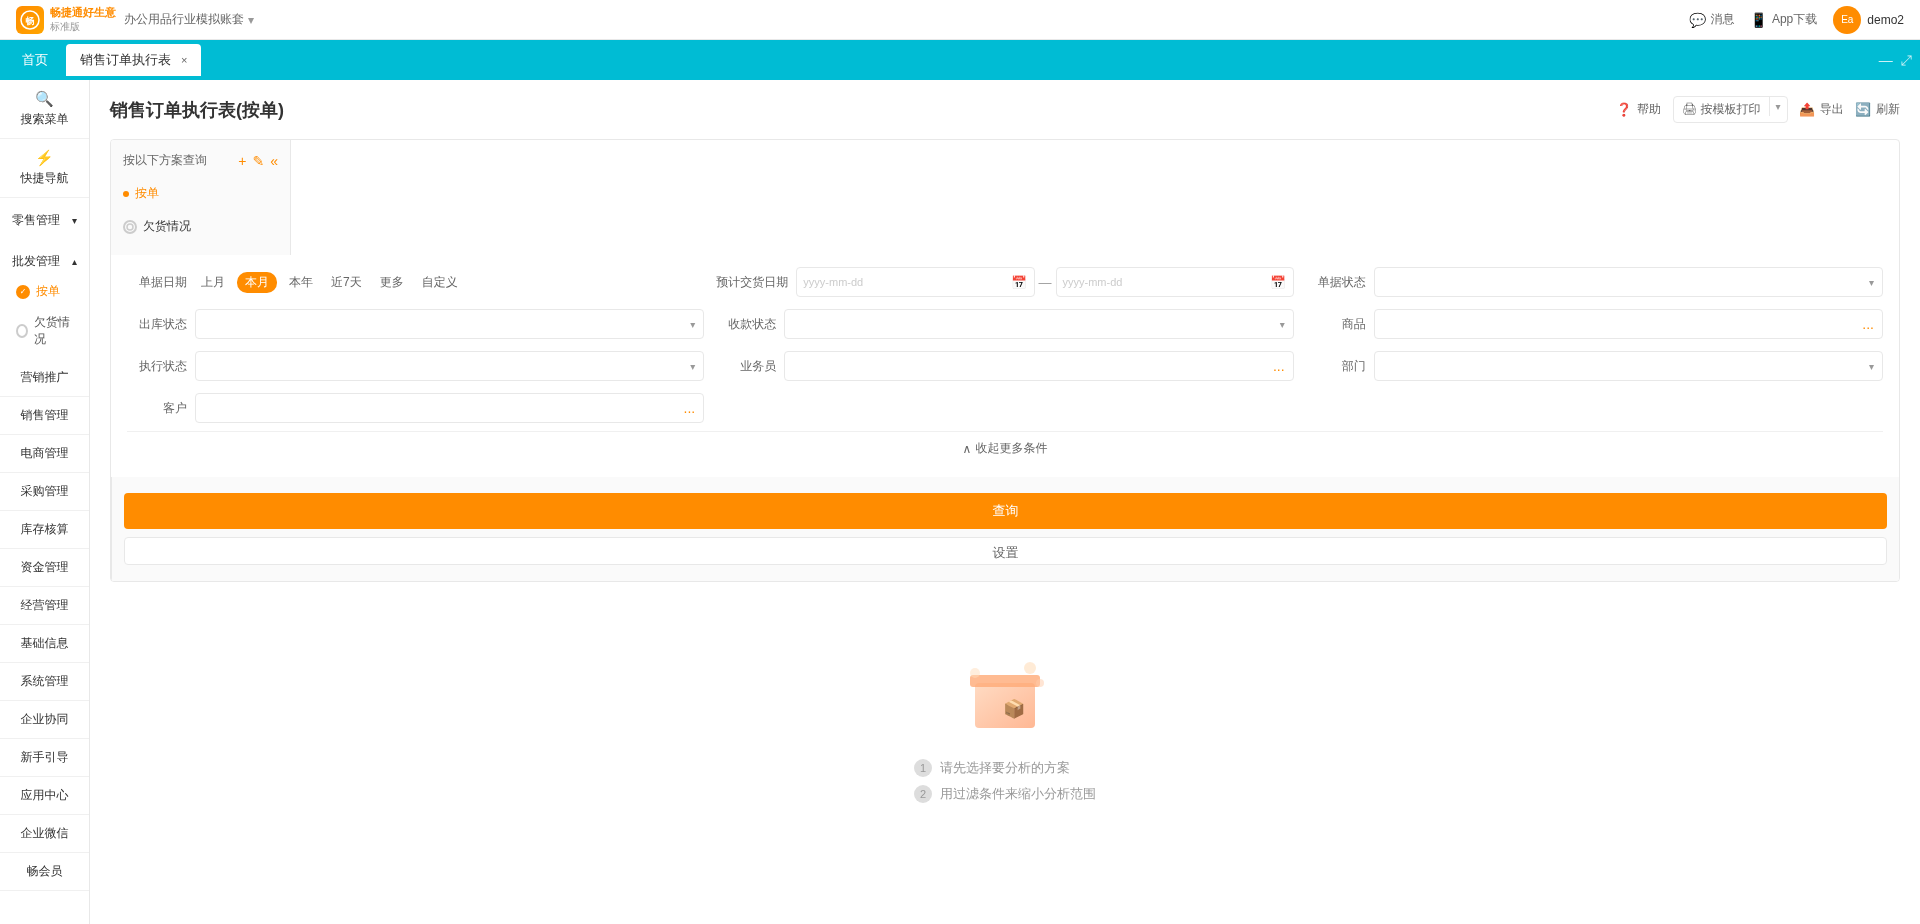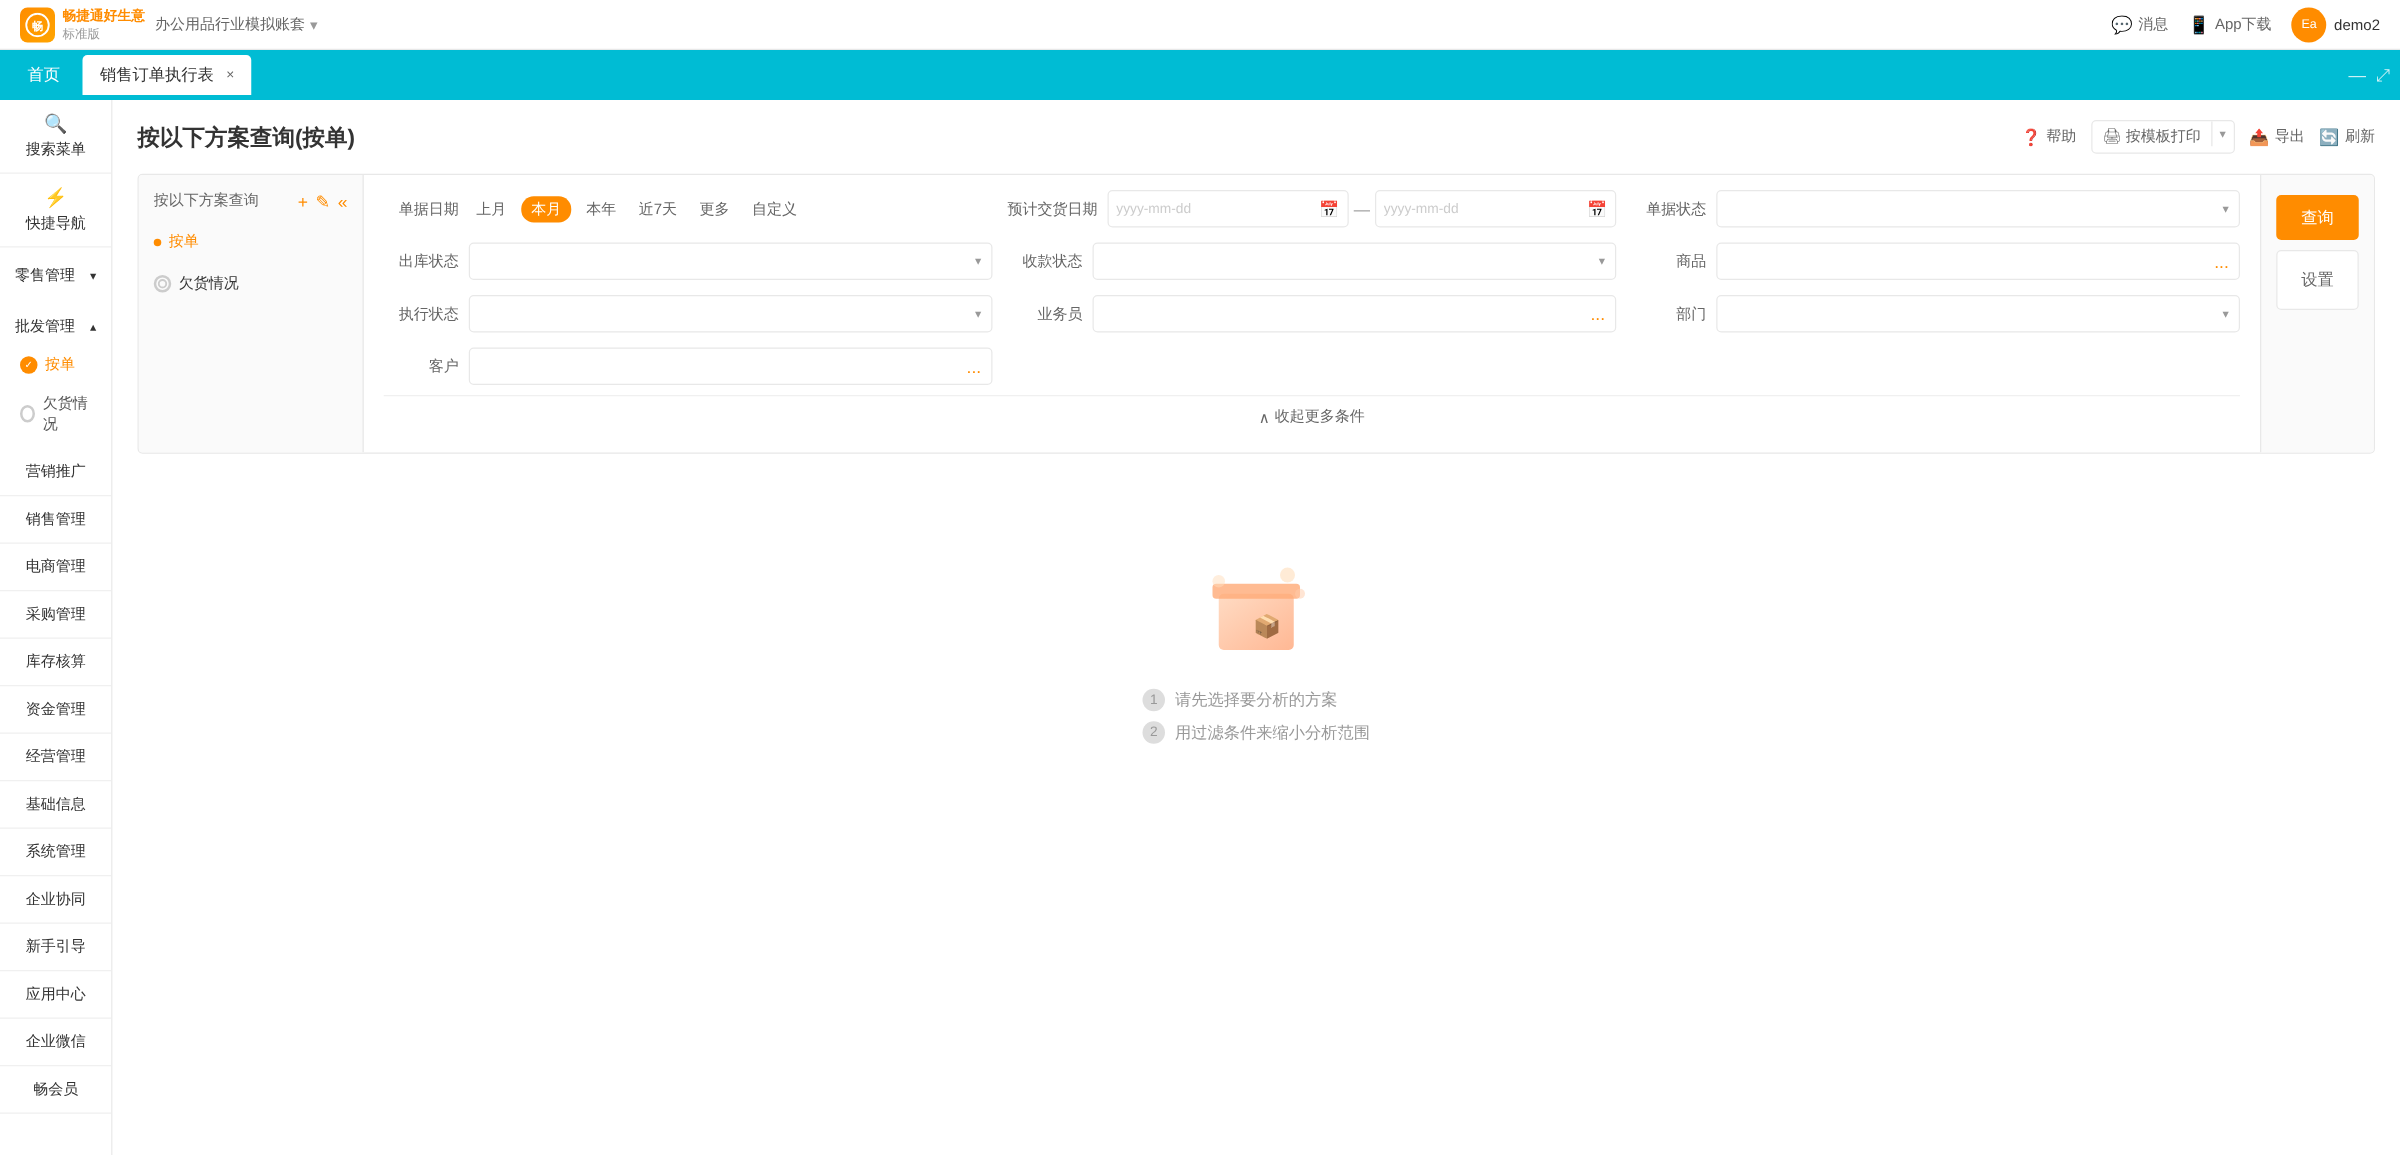--- a/index.html
+++ b/index.html
@@ -138,21 +138,22 @@
     .print-dropdown-main { padding: 4px 8px; font-size: 12px; color: #666; cursor: pointer; }
     .print-dropdown-arrow { padding: 4px 6px; border-left: 1px solid #e8e8e8; font-size: 10px; color: #999; cursor: pointer; }
 
     
     .filter-section {
       display: flex;
       gap: 0;
       border: 1px solid #e8e8e8;
       border-radius: 4px;
       overflow: hidden;
-      margin-bottom: 12px;
+      margin-bottom: 1px;
+      flex-direction: column;
     }
     .filter-sidebar {
       width: 180px;
       background: #fafafa;
       border-right: 1px solid #e8e8e8;
       padding: 12px 0;
       flex-shrink: 0;
     }
     .filter-sidebar-header {
       display: flex;
@@ -283,21 +284,21 @@
       height: 36px;
     }
     .btn-secondary {
       background: #fff;
       color: #666;
       border: 1px solid #e8e8e8;
       padding: 6px 16px;
       border-radius: 4px;
       font-size: 13px;
       cursor: pointer;
-      height: 48px;
+      height: 28px;
     }
 
     
     .empty-state {
       display: flex;
       flex-direction: column;
       align-items: center;
       justify-content: center;
       padding: 60px 20px;
       gap: 16px;
@@ -491,21 +492,21 @@
       <div class="sidebar-item">
         <span>畅会员</span>
       </div>
     </div>
   </div>
 
   <div class="content-area">
     <div class="page-content">
 
       <div class="page-header">
-        <div class="page-title">按以下方案查询(按单)</div>
+        <div class="page-title">销售订单执行表(按单)</div>
         <div class="page-actions">
           <div class="page-action-btn">
             <span style="font-size:13px;">❓</span>
             <span>帮助</span>
           </div>
           <div class="print-dropdown">
             <div class="print-dropdown-main">
               <span style="font-size:12px;">🖨</span>
               <span>按模板打印</span>
             </div>

